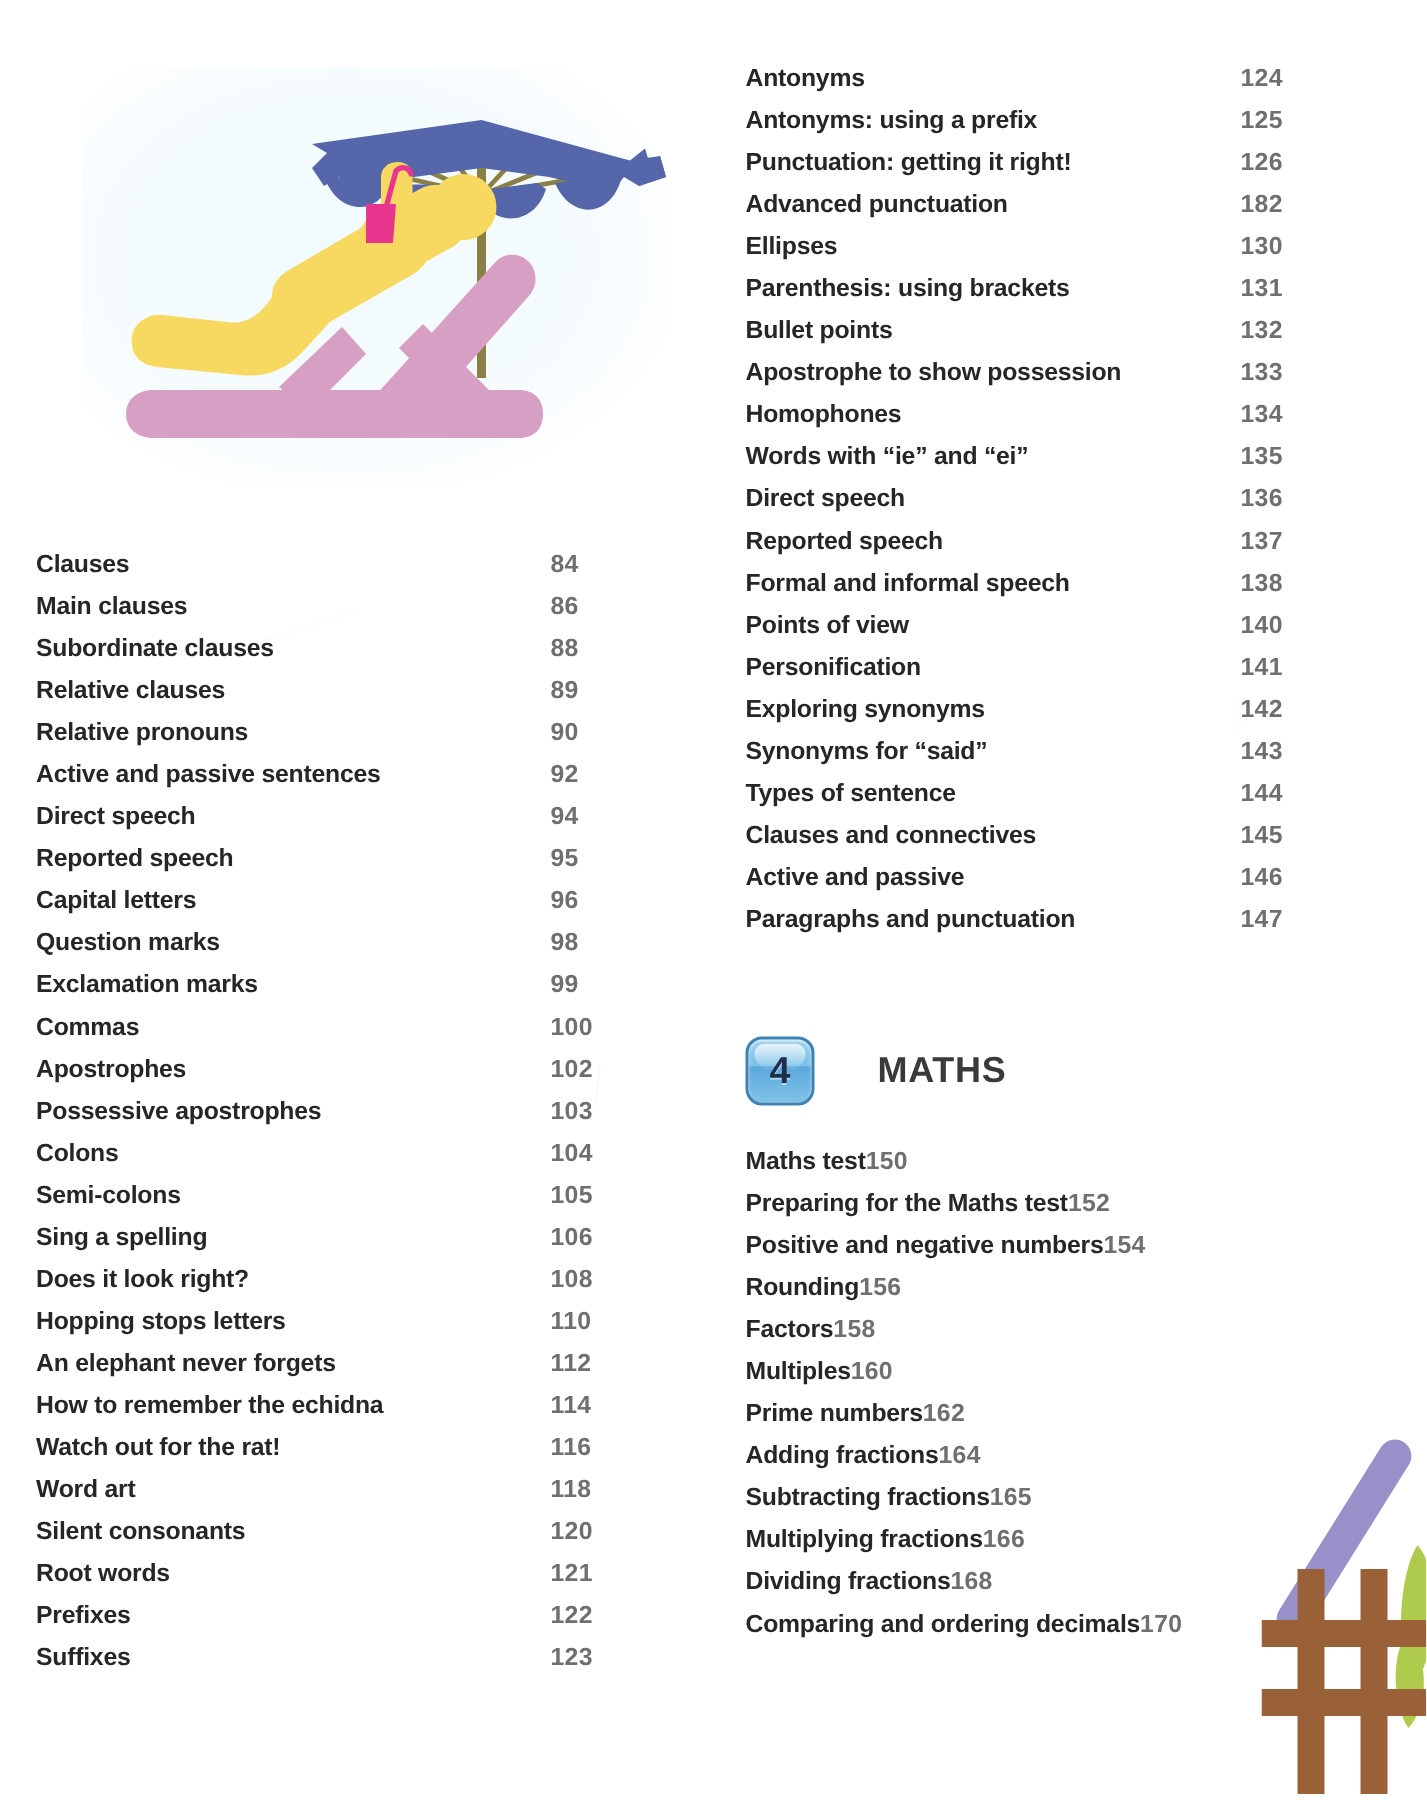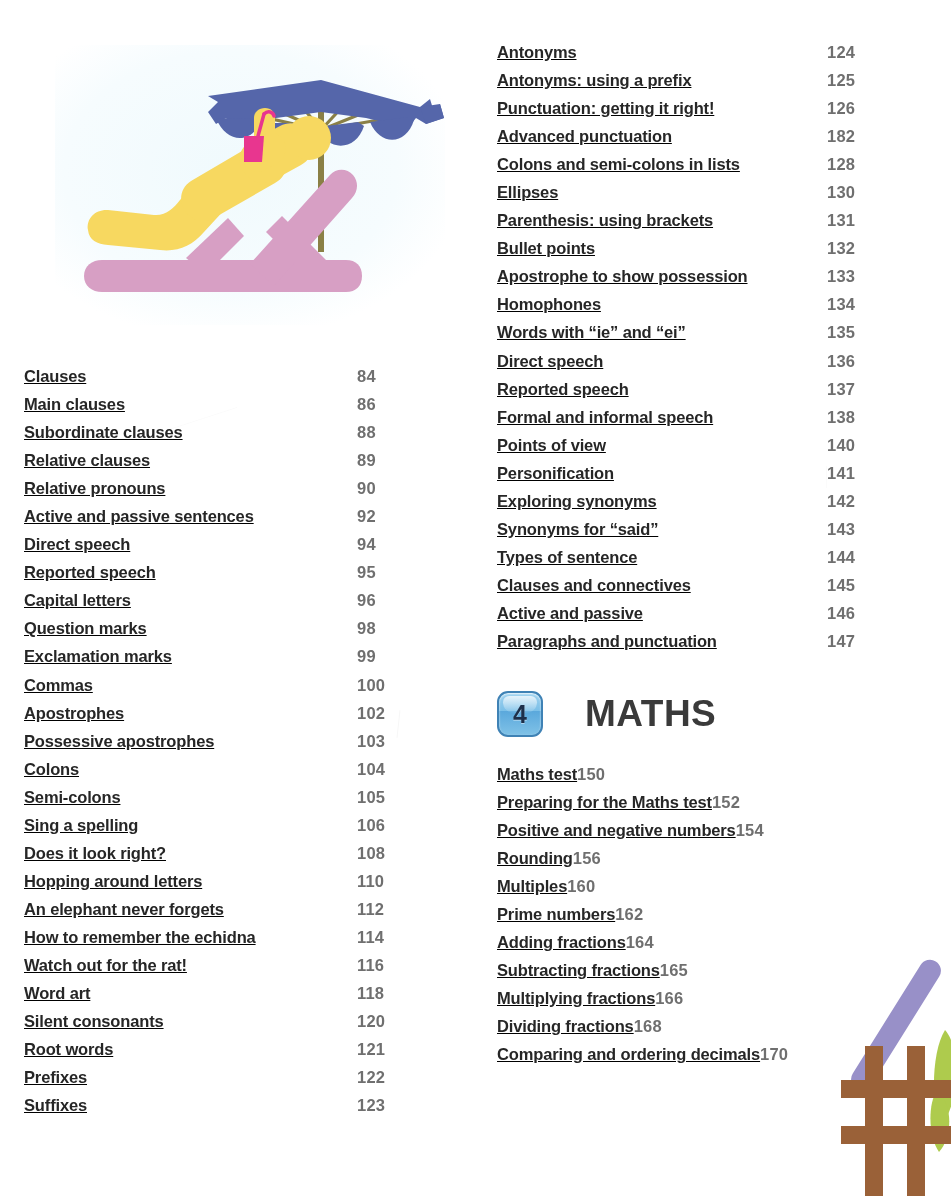--- a/index.html
+++ b/index.html
@@ -40,21 +40,20 @@
     left: 68px;
     top: 52px;
     width: 400px;
     height: 268px;
   }
   .illustration svg { display: block; width: 100%; height: 100%; }
 
   
   .col {
     position: absolute;
-    text-decoration: underline;
   }
   .col-left  { left: 24px;  top: 362px; width: 420px; }
   .col-right { left: 497px; top: 38px;  width: 420px; }
 
   .toc-list {
     list-style: none;
     margin: 0;
     padding: 0;
   }
   .toc-row {
@@ -70,21 +69,21 @@
     letter-spacing: -0.15px;
   }
   .toc-page {
     position: absolute;
     top: 0;
     font-size: 16.5px;
     font-weight: bold;
     color: #6f6f6f;
     letter-spacing: 0.2px;
   }
-  .col-left  .toc-page { left: 333px; }
+  .col-left  .toc-page { left: 343px; }
   .col-right .toc-page { left: 330px; text-align: center; }
 
   
   .section-head {
     position: absolute;
     left: 497px;
     top: 690px;
     display: flex;
     align-items: center;
     height: 48px;
@@ -119,21 +118,21 @@
     position: relative;
     z-index: 2;
     font-size: 25px;
     font-weight: bold;
     color: #1d2f4a;
     line-height: 1;
     text-shadow: 0 1px 0 rgba(255,255,255,0.45);
   }
   .section-title {
     margin-left: 42px;
-    font-size: 37px;
+    font-size: 24px;
     font-weight: bold;
     color: #3a3a3a;
     letter-spacing: 0.5px;
   }
 
   
   .corner-art {
     position: absolute;
     right: 0;
     bottom: 0;
@@ -252,39 +251,38 @@
         <li class="toc-row"><span class="toc-title">Capital letters</span><span class="toc-page">96</span></li>
         <li class="toc-row"><span class="toc-title">Question marks</span><span class="toc-page">98</span></li>
         <li class="toc-row"><span class="toc-title">Exclamation marks</span><span class="toc-page">99</span></li>
         <li class="toc-row"><span class="toc-title">Commas</span><span class="toc-page">100</span></li>
         <li class="toc-row"><span class="toc-title">Apostrophes</span><span class="toc-page">102</span></li>
         <li class="toc-row"><span class="toc-title">Possessive apostrophes</span><span class="toc-page">103</span></li>
         <li class="toc-row"><span class="toc-title">Colons</span><span class="toc-page">104</span></li>
         <li class="toc-row"><span class="toc-title">Semi-colons</span><span class="toc-page">105</span></li>
         <li class="toc-row"><span class="toc-title">Sing a spelling</span><span class="toc-page">106</span></li>
         <li class="toc-row"><span class="toc-title">Does it look right?</span><span class="toc-page">108</span></li>
-        <li class="toc-row"><span class="toc-title">Hopping around letters</span><span class="toc-page">110</span></li>
+        <li class="toc-row"><span class="toc-title">Hopping stops letters</span><span class="toc-page">110</span></li>
         <li class="toc-row"><span class="toc-title">An elephant never forgets</span><span class="toc-page">112</span></li>
         <li class="toc-row"><span class="toc-title">How to remember the echidna</span><span class="toc-page">114</span></li>
         <li class="toc-row"><span class="toc-title">Watch out for the rat!</span><span class="toc-page">116</span></li>
         <li class="toc-row"><span class="toc-title">Word art</span><span class="toc-page">118</span></li>
         <li class="toc-row"><span class="toc-title">Silent consonants</span><span class="toc-page">120</span></li>
         <li class="toc-row"><span class="toc-title">Root words</span><span class="toc-page">121</span></li>
         <li class="toc-row"><span class="toc-title">Prefixes</span><span class="toc-page">122</span></li>
         <li class="toc-row"><span class="toc-title">Suffixes</span><span class="toc-page">123</span></li>
       </ul>
   </div>
 
   <div class="col col-right">
     <ul class="toc-list" id="right-list-top">
         <li class="toc-row"><span class="toc-title">Antonyms</span><span class="toc-page">124</span></li>
         <li class="toc-row"><span class="toc-title">Antonyms: using a prefix</span><span class="toc-page">125</span></li>
         <li class="toc-row"><span class="toc-title">Punctuation: getting it right!</span><span class="toc-page">126</span></li>
         <li class="toc-row"><span class="toc-title">Advanced punctuation</span><span class="toc-page">182</span></li>
-        <li class="toc-row"><span class="toc-title">Colons and semi-colons in lists</span><span class="toc-page">128</span></li>
         <li class="toc-row"><span class="toc-title">Ellipses</span><span class="toc-page">130</span></li>
         <li class="toc-row"><span class="toc-title">Parenthesis: using brackets</span><span class="toc-page">131</span></li>
         <li class="toc-row"><span class="toc-title">Bullet points</span><span class="toc-page">132</span></li>
         <li class="toc-row"><span class="toc-title">Apostrophe to show possession</span><span class="toc-page">133</span></li>
         <li class="toc-row"><span class="toc-title">Homophones</span><span class="toc-page">134</span></li>
         <li class="toc-row"><span class="toc-title">Words with “ie” and “ei”</span><span class="toc-page">135</span></li>
         <li class="toc-row"><span class="toc-title">Direct speech</span><span class="toc-page">136</span></li>
         <li class="toc-row"><span class="toc-title">Reported speech</span><span class="toc-page">137</span></li>
         <li class="toc-row"><span class="toc-title">Formal and informal speech</span><span class="toc-page">138</span></li>
         <li class="toc-row"><span class="toc-title">Points of view</span><span class="toc-page">140</span></li>
@@ -304,20 +302,21 @@
     </div>
     <div class="section-title">MATHS</div>
   </div>
 
   <div class="col" style="left:497px; top:760px; width:420px;">
     <ul class="toc-list" id="right-list-maths">
         <li class="toc-row"><span class="toc-title">Maths test</span><span class="toc-page">150</span></li>
         <li class="toc-row"><span class="toc-title">Preparing for the Maths test</span><span class="toc-page">152</span></li>
         <li class="toc-row"><span class="toc-title">Positive and negative numbers</span><span class="toc-page">154</span></li>
         <li class="toc-row"><span class="toc-title">Rounding</span><span class="toc-page">156</span></li>
+        <li class="toc-row"><span class="toc-title">Factors</span><span class="toc-page">158</span></li>
         <li class="toc-row"><span class="toc-title">Multiples</span><span class="toc-page">160</span></li>
         <li class="toc-row"><span class="toc-title">Prime numbers</span><span class="toc-page">162</span></li>
         <li class="toc-row"><span class="toc-title">Adding fractions</span><span class="toc-page">164</span></li>
         <li class="toc-row"><span class="toc-title">Subtracting fractions</span><span class="toc-page">165</span></li>
         <li class="toc-row"><span class="toc-title">Multiplying fractions</span><span class="toc-page">166</span></li>
         <li class="toc-row"><span class="toc-title">Dividing fractions</span><span class="toc-page">168</span></li>
         <li class="toc-row"><span class="toc-title">Comparing and ordering decimals</span><span class="toc-page">170</span></li>
       </ul>
   </div>
 

